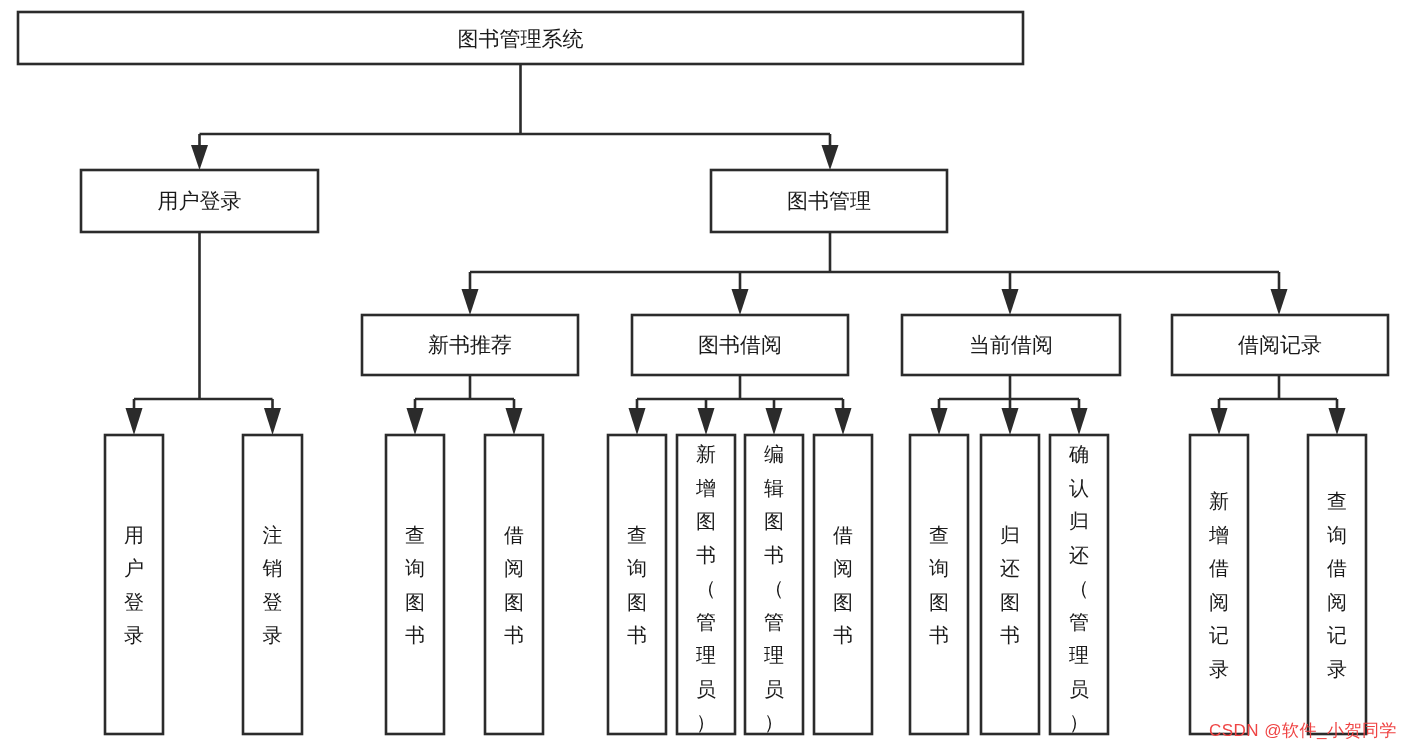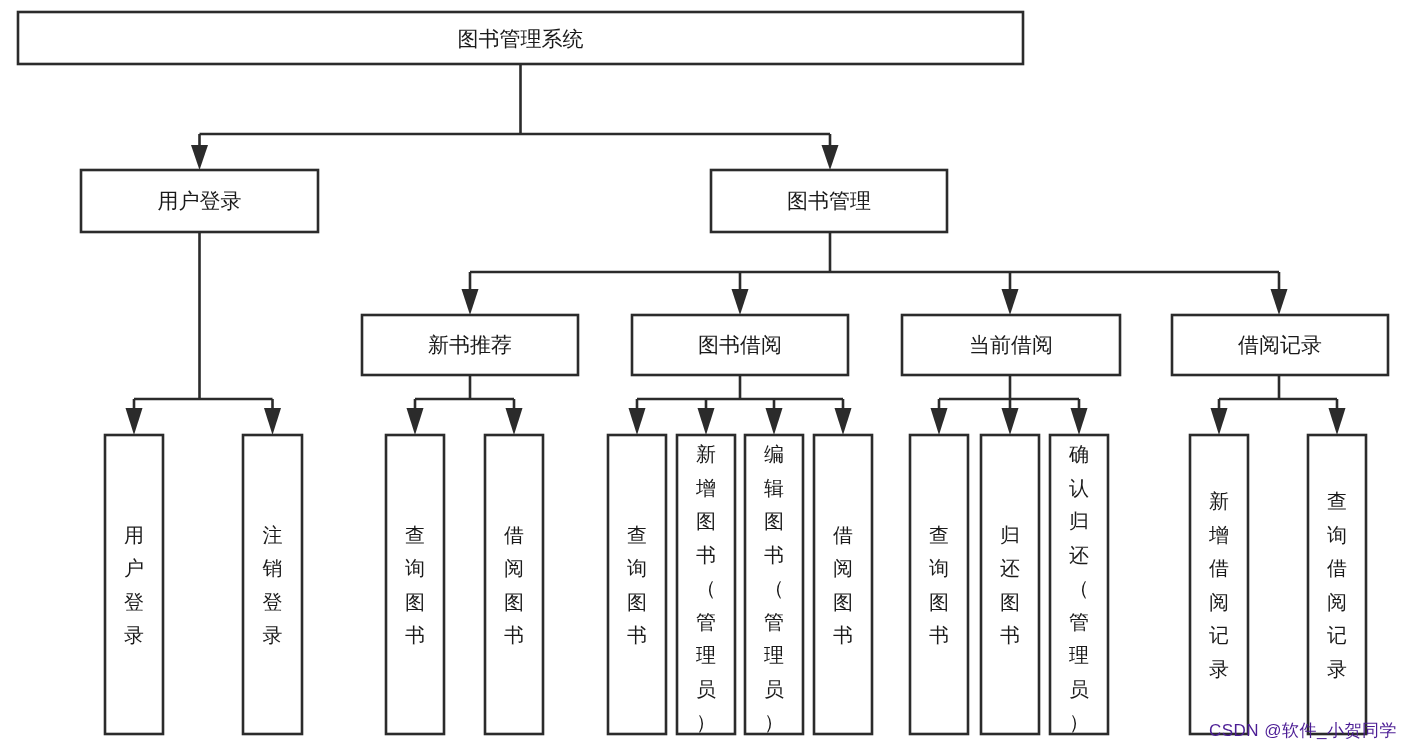--- a/index.html
+++ b/index.html
@@ -54,21 +54,21 @@
     font-size: 20px;
     fill: #1a1a1a;
     text-anchor: middle;
   }
   .watermark-text {
     position: absolute;
     right: 8px;
     bottom: 5px;
     font-family: "Liberation Sans", "DejaVu Sans", sans-serif;
     font-size: 17px;
-    color: #4c1d95;
+    color: #ef4444;
     letter-spacing: 0.5px;
     white-space: nowrap;
     user-select: none;
   }
 </style>
 </head>
 <body>
 
 <div id="diagram-root">
 

